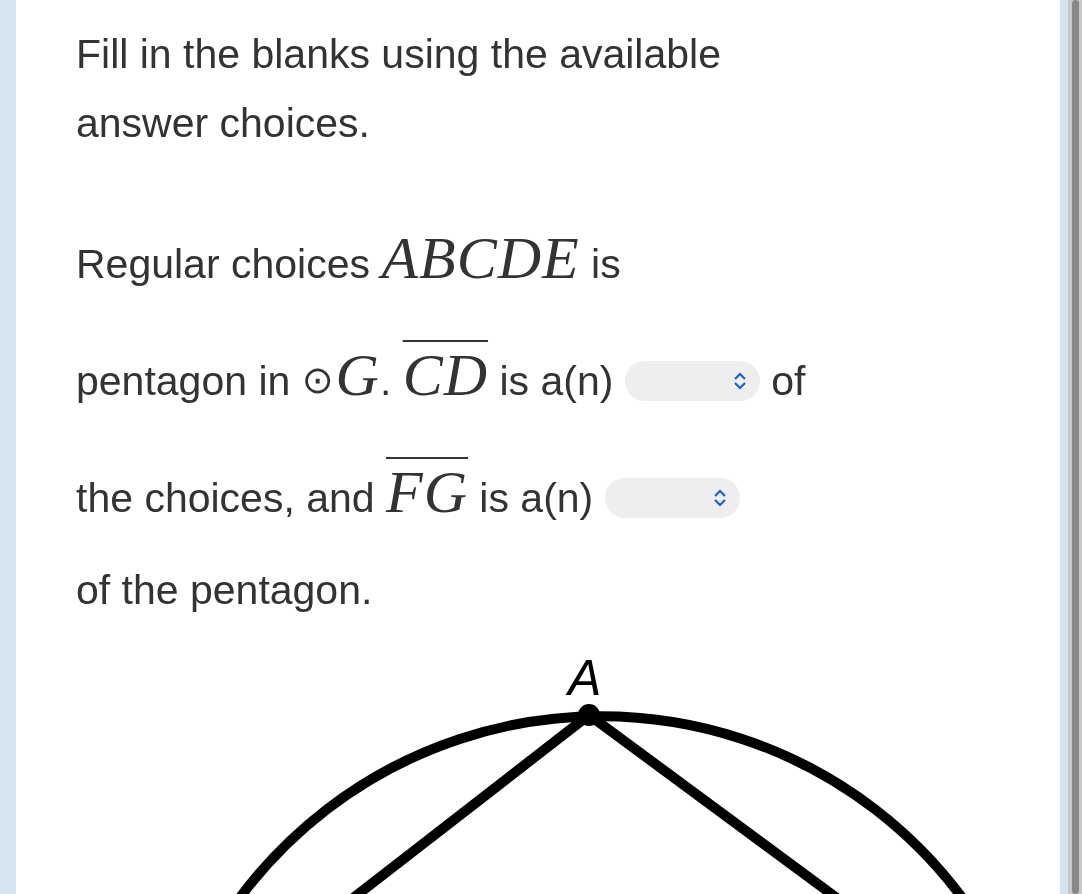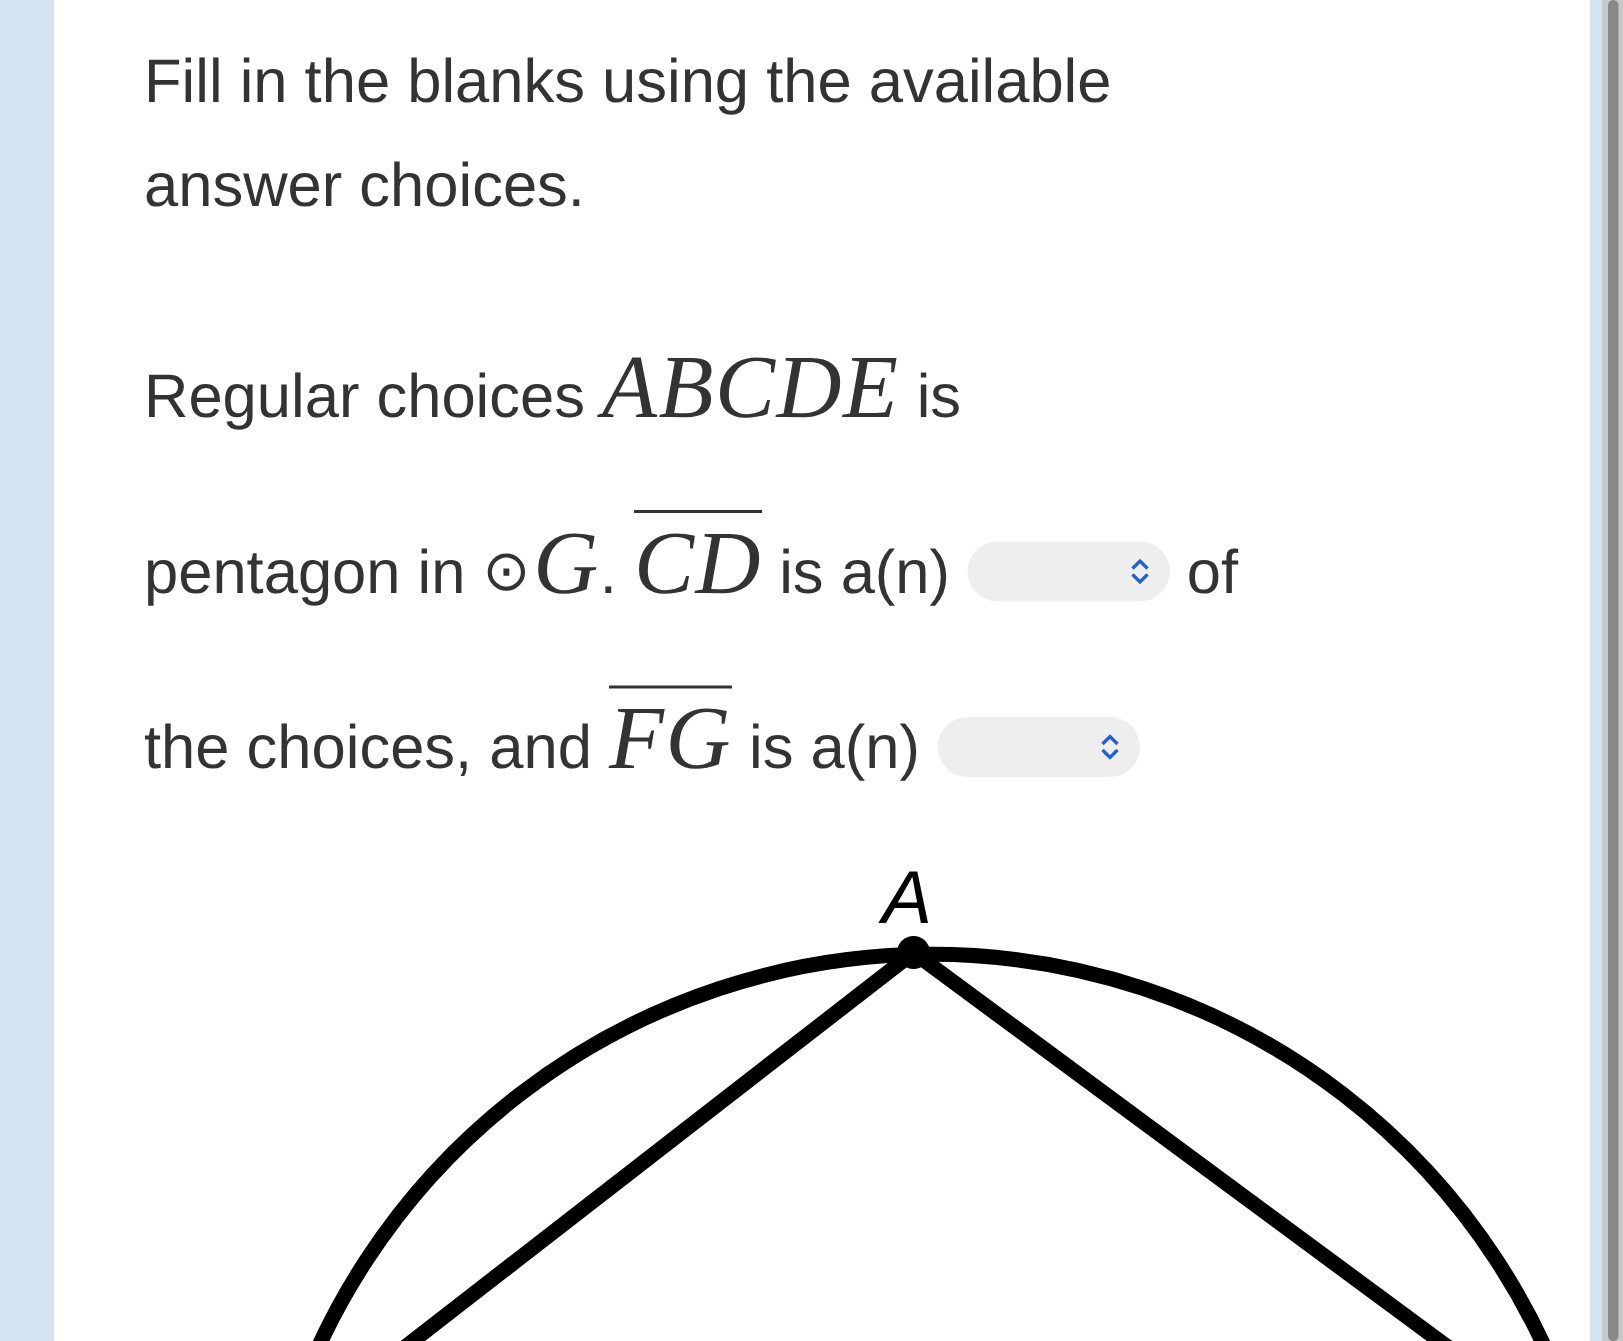--- a/index.html
+++ b/index.html
@@ -33,21 +33,21 @@
       position: absolute;
       right: 3px;
       top: 0;
       width: 7px;
       height: 100%;
       background: #888;
       border-radius: 4px;
     }
     .content-card {
       background: #ffffff;
-      margin-left: 34px;
+      margin-left: 14px;
       margin-right: 16px;
       height: 894px;
       padding: 20px 50px 0 60px;
       position: relative;
       overflow: hidden;
     }
     .text-content {
       font-size: 41px;
       line-height: 1.68;
       color: #333333;
@@ -127,20 +127,21 @@
         </svg>
       </span>
       <span> of</span><br>
       <span>the choices, and </span><span class="math-var overline">FG</span><span> is a(n) </span>
       <span class="dropdown">
         <svg viewBox="0 0 16 20">
           <path d="M 3 8 L 8 3 L 13 8" fill="none" stroke="#2060d0" stroke-width="2.2"></path>
           <path d="M 3 12 L 8 17 L 13 12" fill="none" stroke="#2060d0" stroke-width="2.2"></path>
         </svg>
       </span><br>
+      <span> of the pentagon.</span>
     </div>
 
     <div class="diagram-container">
       <span class="label-a" style="left:492px; top:-2px;">A</span>
       <span class="label-a" style="left:38px; top:320px;">E</span>
       <span class="label-a" style="left:962px; top:320px;">B</span>
       <svg width="980" height="360" style="position:absolute; left:20px; top:40px;">
 
         <path d="M 70 360 A 450 450 0 0 1 940 360" fill="none" stroke="#000" stroke-width="10"></path>
 

